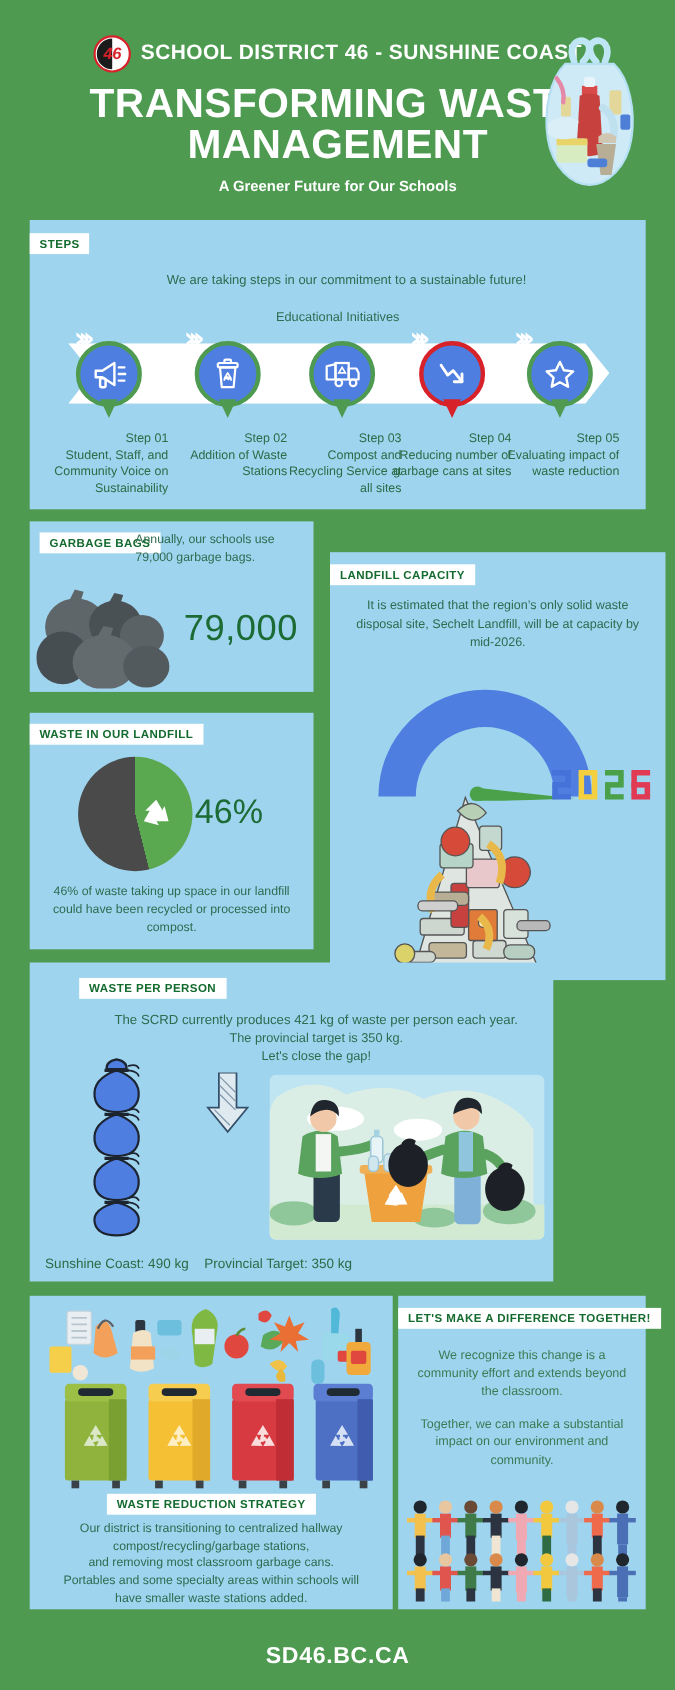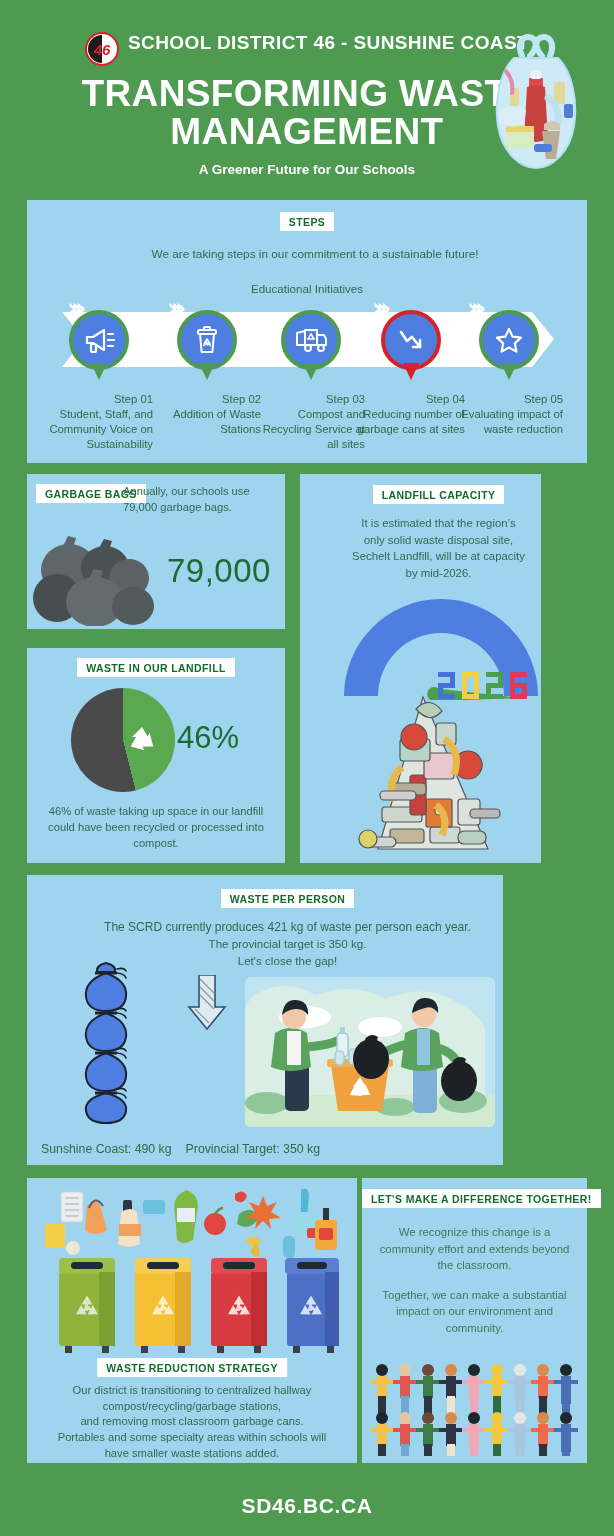--- a/index.html
+++ b/index.html
@@ -7,21 +7,21 @@
     width: 614px; height: 1536px;
     background: #4e9a51;
     font-family: "Liberation Sans", sans-serif;
     overflow: hidden;
   }
   .page { position: relative; width: 614px; height: 1536px; background: #4e9a51; }
 
   
   .header { position: relative; height: 192px; }
   .hdr-text { position: absolute; left: 0; top: 32px; width: 614px; text-align: center; }
-  .district-row { display: flex; justify-content: center; gap: 9px; }
+  .district-row { display: flex; align-items: center; justify-content: center; gap: 9px; }
   .logo {
     width: 34px; height: 34px; border-radius: 50%;
     background: #ffffff; border: 2.5px solid #d8222a;
     position: relative; flex: none; overflow: hidden;
   }
   .logo .logo-left {
     position: absolute; left: 1px; top: 1px; width: 14px; height: 28px;
     background: #1b1b1b; border-radius: 14px 0 0 14px;
   }
   .logo .logo-num {
@@ -43,21 +43,21 @@
   .hdr-bag { position: absolute; right: 14px; top: 26px; width: 128px; height: 150px; }
 
   
   .panel { position: absolute; background: #9fd4ef; }
 
   .chip {
     background: #ffffff; color: #146b2e; font-weight: bold;
     font-size: 10.5px; letter-spacing: 0.4px; padding: 4px 9px 3px;
     display: inline-block; font-stretch: condensed; white-space: nowrap;
   }
-  .chip-wrap { text-align: center; }
+  .chip-wrap { }
   .body-text { color: #2e6b4f; font-size: 11.6px; line-height: 1.45; text-align: center; }
 
   
   #steps-panel { left: 27px; top: 200px; width: 560px; height: 263px; }
   .steps-lead { margin-top: 15px; font-size: 11.8px; padding-left: 16px; }
   .chevrons-row { position: absolute; left: 0; top: 94px; width: 100%; height: 30px; }
   .chev { position: absolute; color: #ffffff; font-size: 27px; font-weight: bold;
           letter-spacing: -7px; line-height: 1; font-family: "DejaVu Sans", sans-serif; }
   .edu-label { position: absolute; top: 82px; left: 50%; transform: translateX(-50%);
                color: #2e6b4f; font-size: 11.6px; }
@@ -85,21 +85,21 @@
   
   #bags-panel { left: 27px; top: 474px; width: 258px; height: 155px; }
   .bags-note { position: absolute; left: 96px; top: 10px; width: 152px;
                color: #2e6b4f; font-size: 11.2px; line-height: 1.4; text-align: left; }
   .bags-chip { position: absolute; left: 9px; top: 10px; }
   .bags-art { position: absolute; left: 6px; top: 44px; width: 124px; height: 108px; }
   .bags-num { position: absolute; left: 140px; top: 78px; color: #1c6b34;
               font-size: 33px; letter-spacing: 0.5px; }
 
   
-  #landfill-panel { left: 300px; top: 474px; width: 241px; height: 389px; padding-left: 36px; }
+  #landfill-panel { left: 300px; top: 502px; width: 305px; height: 389px; }
   .lf-chip { margin-top: 11px; }
   .lf-text { margin-top: 11px; padding: 0 14px; font-size: 11.4px; }
   .gauge { position: absolute; left: 36px; top: 114px; width: 210px; height: 112px; }
   .year-2026 { position: absolute; right: 12px; top: 198px; display: flex; gap: 3px; }
   .yr { width: 21px; height: 27px; position: relative; }
   .pile { position: absolute; left: 18px; top: 205px; width: 235px; height: 175px; }
 
   
   #pie-panel { left: 27px; top: 648px; width: 258px; height: 215px; }
   .pie-chip { margin-top: 10px; }

